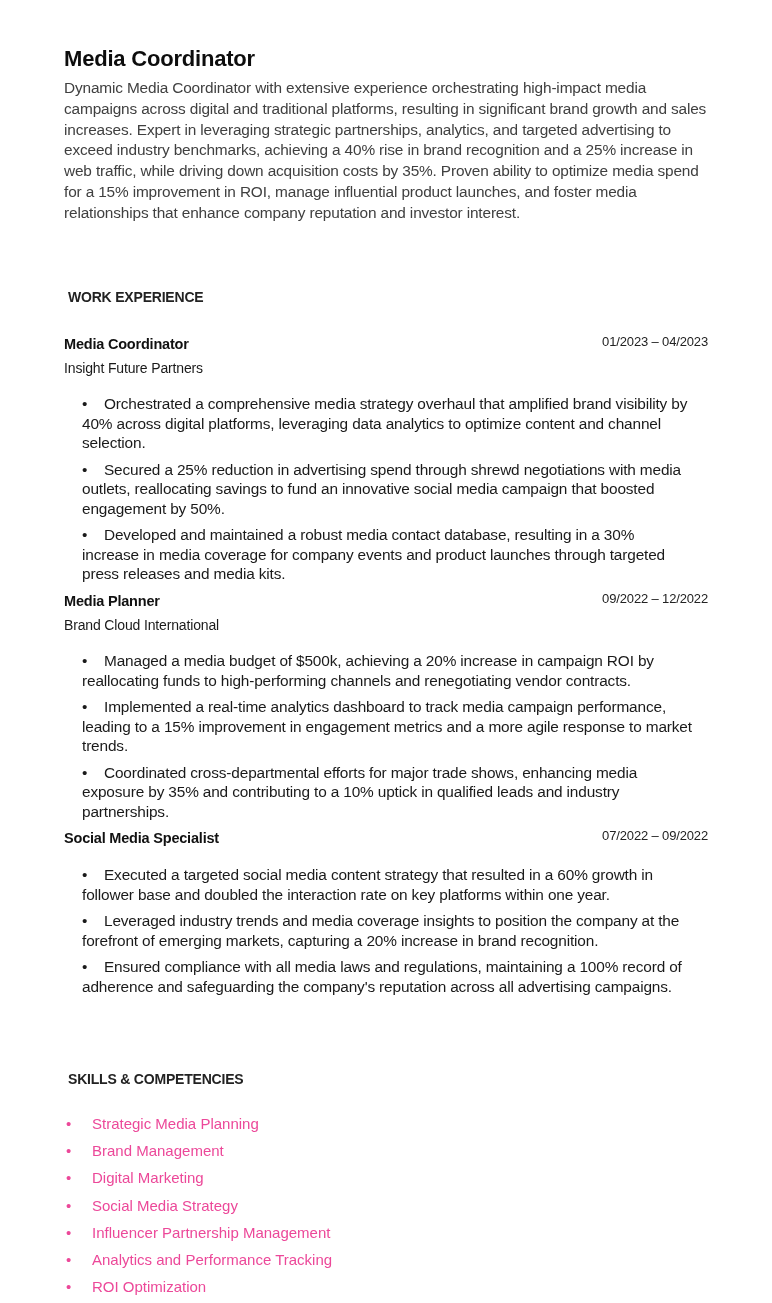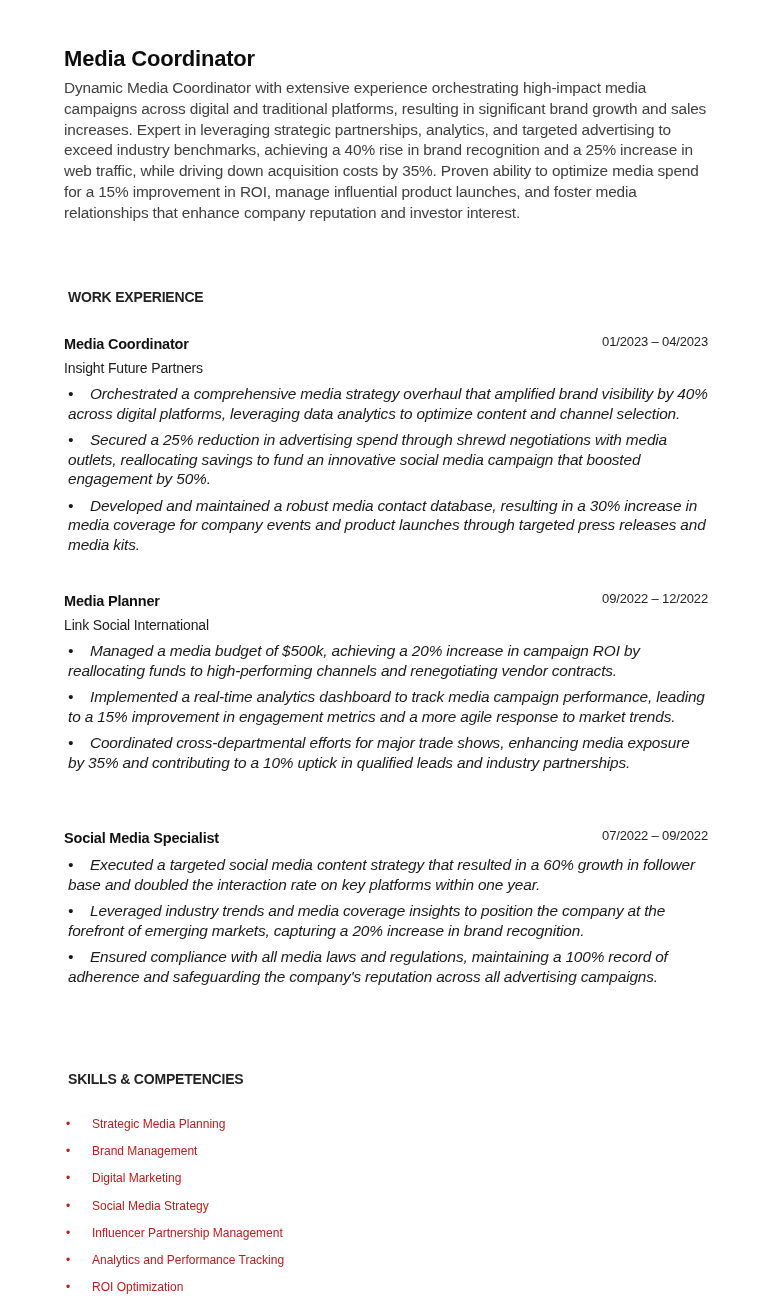--- a/index.html
+++ b/index.html
@@ -22,28 +22,28 @@
     .section-heading {
       position: absolute; left: 64px;
       font-size: 14px; color: #222; letter-spacing: -0.2px; margin: 4px;
       text-transform: uppercase;
     }
     .job { position: absolute; left: 64px; width: 644px; }
     .job-head { position: relative; height: 23px; }
     .job-title { font-size: 14.5px; font-weight: bold; color: #111; position: absolute; left: 0; top: 2px; letter-spacing: -0.2px; }
     .job-dates { font-size: 13px; color: #222; position: absolute; right: 0; top: 0; letter-spacing: -0.15px; }
     .job-company { font-size: 14px; color: #1a1a1a; height: 23px; line-height: 23px; letter-spacing: -0.15px; }
-    .bullets { list-style: none; margin: 0; padding: 0 0 0 4px; font-style: italic; }
+    .bullets { list-style: none; margin: 14px; padding: 0 0 0 4px; }
     .bullets li {
       font-size: 15.4px; line-height: 19.5px; color: #1a1a1a;
       margin: 4px 0 7px 0; letter-spacing: -0.15px;
     }
     .bullets li .dot { display: inline-block; width: 22px; }
     .skills { position: absolute; left: 64px; top: 1114px; list-style: none; margin: 0; padding: 0; }
-    .skills li { font-size: 12px; height: 27.2px; line-height: 20px; color: #b91c1c; }
+    .skills li { font-size: 15px; height: 27.2px; line-height: 20px; color: #ec4899; }
     .skills li .dot { display: inline-block; width: 26px; padding-left: 2px; }
   </style>
 </head>
 <body>
 
 <div class="page">
 
   <h1 class="name">Media Coordinator</h1>
   <p class="summary">Dynamic Media Coordinator with extensive experience orchestrating high-impact media campaigns across digital and traditional platforms, resulting in significant brand growth and sales increases. Expert in leveraging strategic partnerships, analytics, and targeted advertising to exceed industry benchmarks, achieving a 40% rise in brand recognition and a 25% increase in web traffic, while driving down acquisition costs by 35%. Proven ability to optimize media spend for a 15% improvement in ROI, manage influential product launches, and foster media relationships that enhance company reputation and investor interest.</p>
 
@@ -60,21 +60,21 @@
       <li><span class="dot">•</span><span>Secured a 25% reduction in advertising spend through shrewd negotiations with media outlets, reallocating savings to fund an innovative social media campaign that boosted engagement by 50%.</span></li>
       <li><span class="dot">•</span><span>Developed and maintained a robust media contact database, resulting in a 30% increase in media coverage for company events and product launches through targeted press releases and media kits.</span></li>
     </ul>
   </div>
 
   <div class="job" style="top:591px;">
     <div class="job-head">
       <span class="job-title">Media Planner</span>
       <span class="job-dates">09/2022 – 12/2022</span>
     </div>
-    <div class="job-company">Link Social International</div>
+    <div class="job-company">Brand Cloud International</div>
     <ul class="bullets">
       <li><span class="dot">•</span><span>Managed a media budget of $500k, achieving a 20% increase in campaign ROI by reallocating funds to high-performing channels and renegotiating vendor contracts.</span></li>
       <li><span class="dot">•</span><span>Implemented a real-time analytics dashboard to track media campaign performance, leading to a 15% improvement in engagement metrics and a more agile response to market trends.</span></li>
       <li><span class="dot">•</span><span>Coordinated cross-departmental efforts for major trade shows, enhancing media exposure by 35% and contributing to a 10% uptick in qualified leads and industry partnerships.</span></li>
     </ul>
   </div>
 
   <div class="job" style="top:828px;">
     <div class="job-head">
       <span class="job-title">Social Media Specialist</span>

